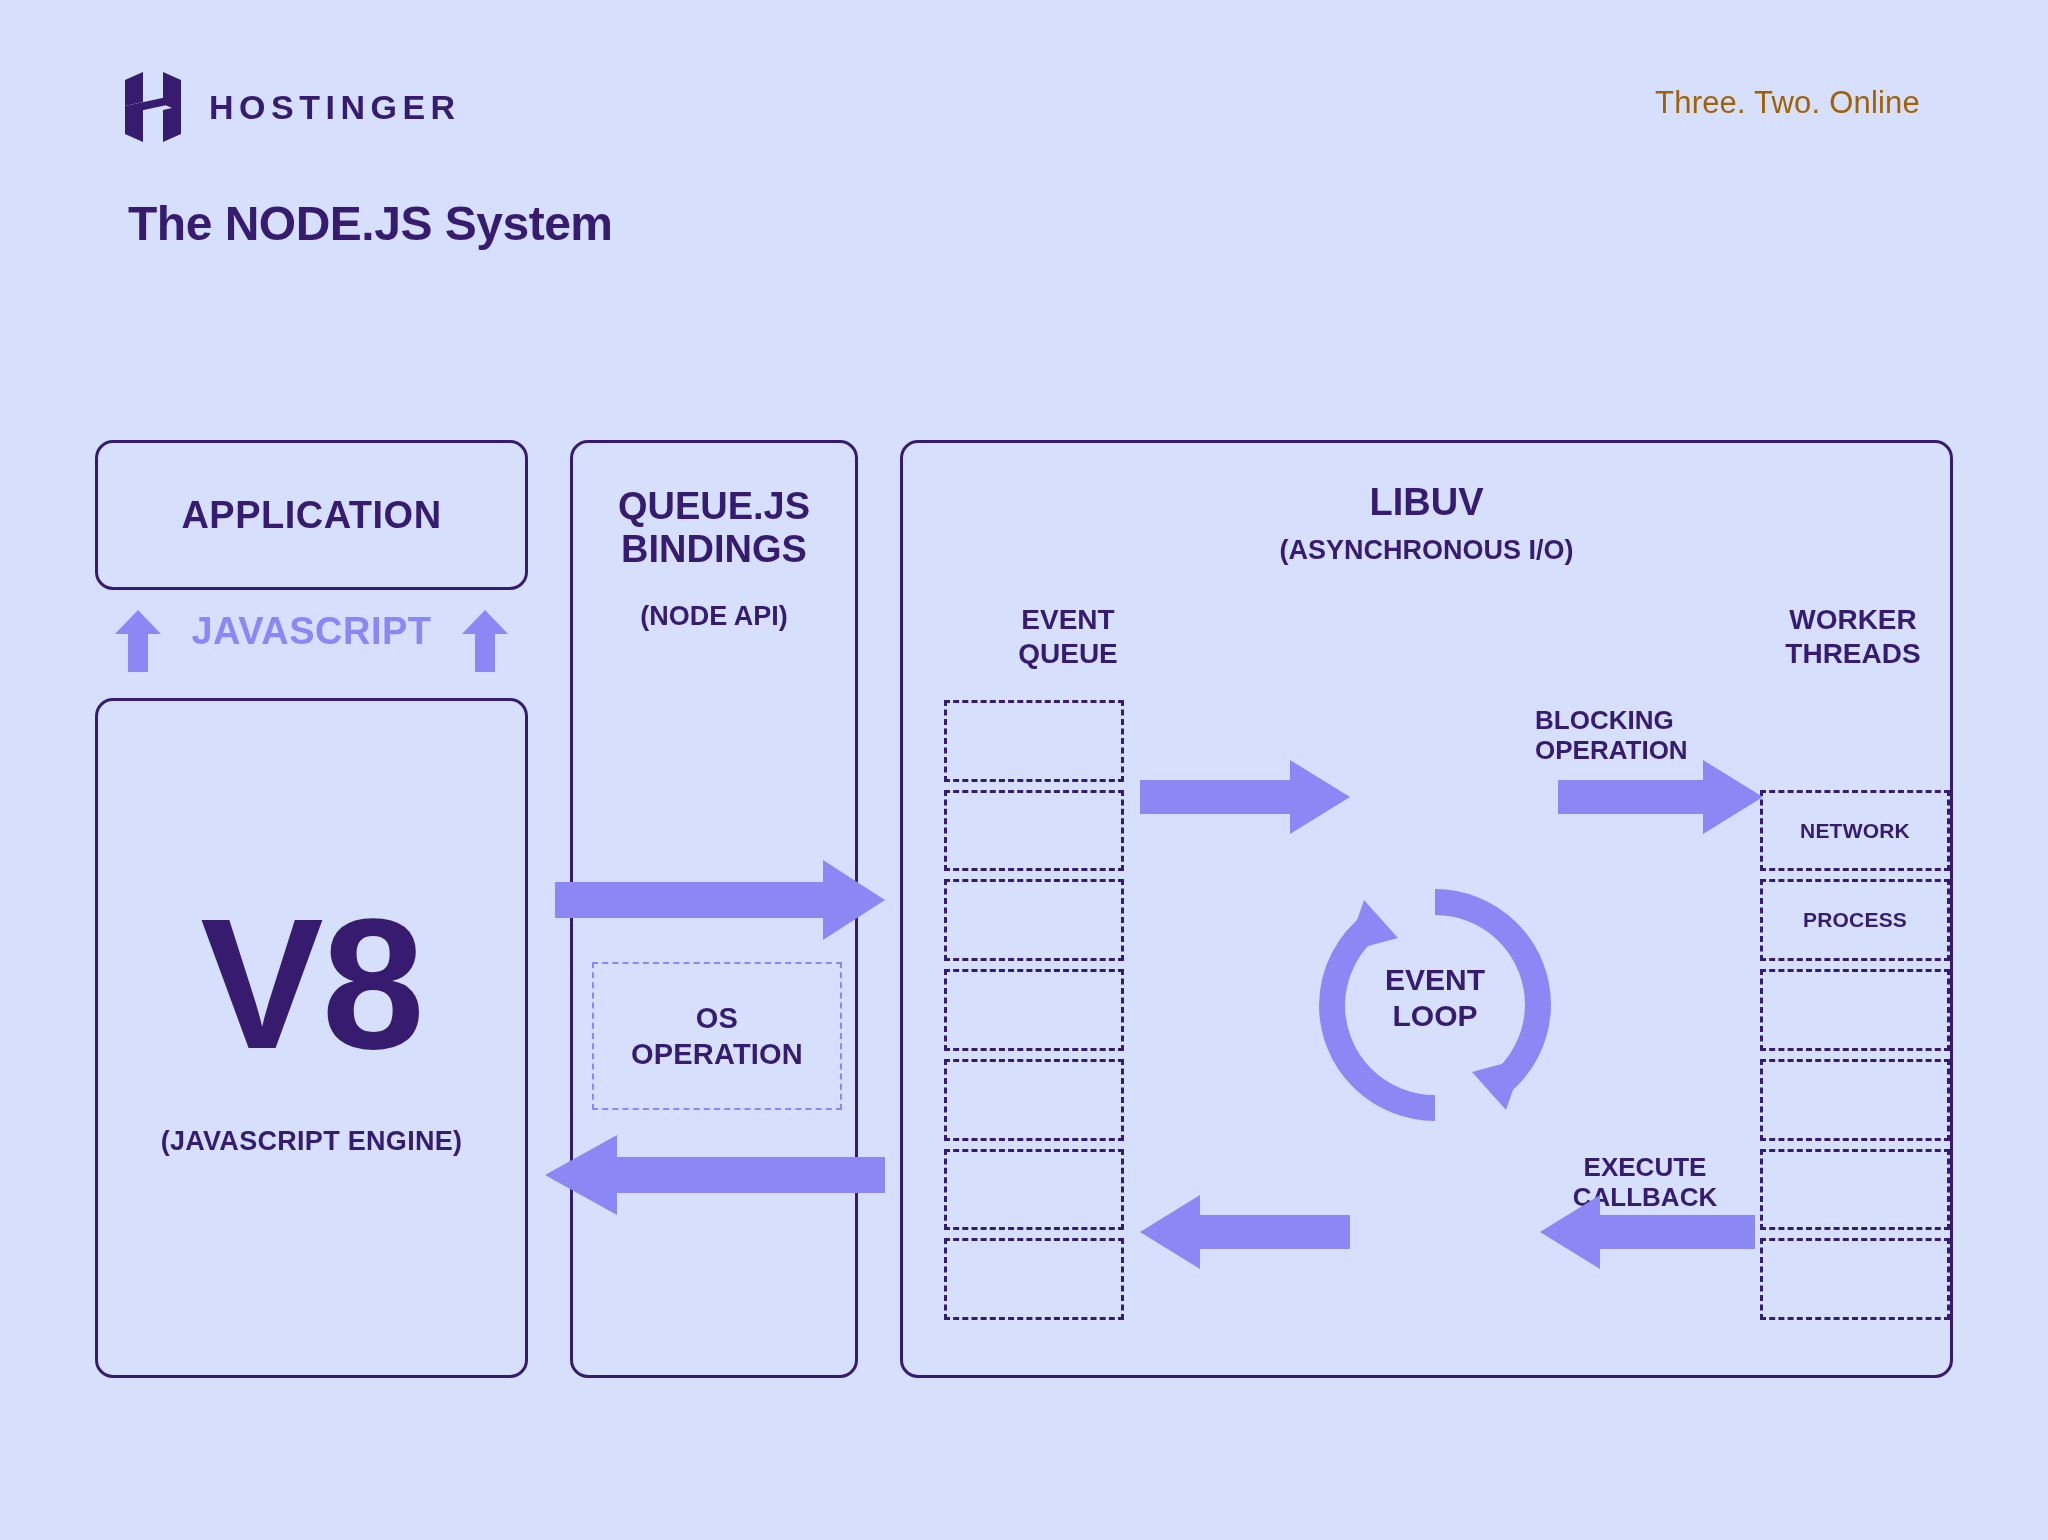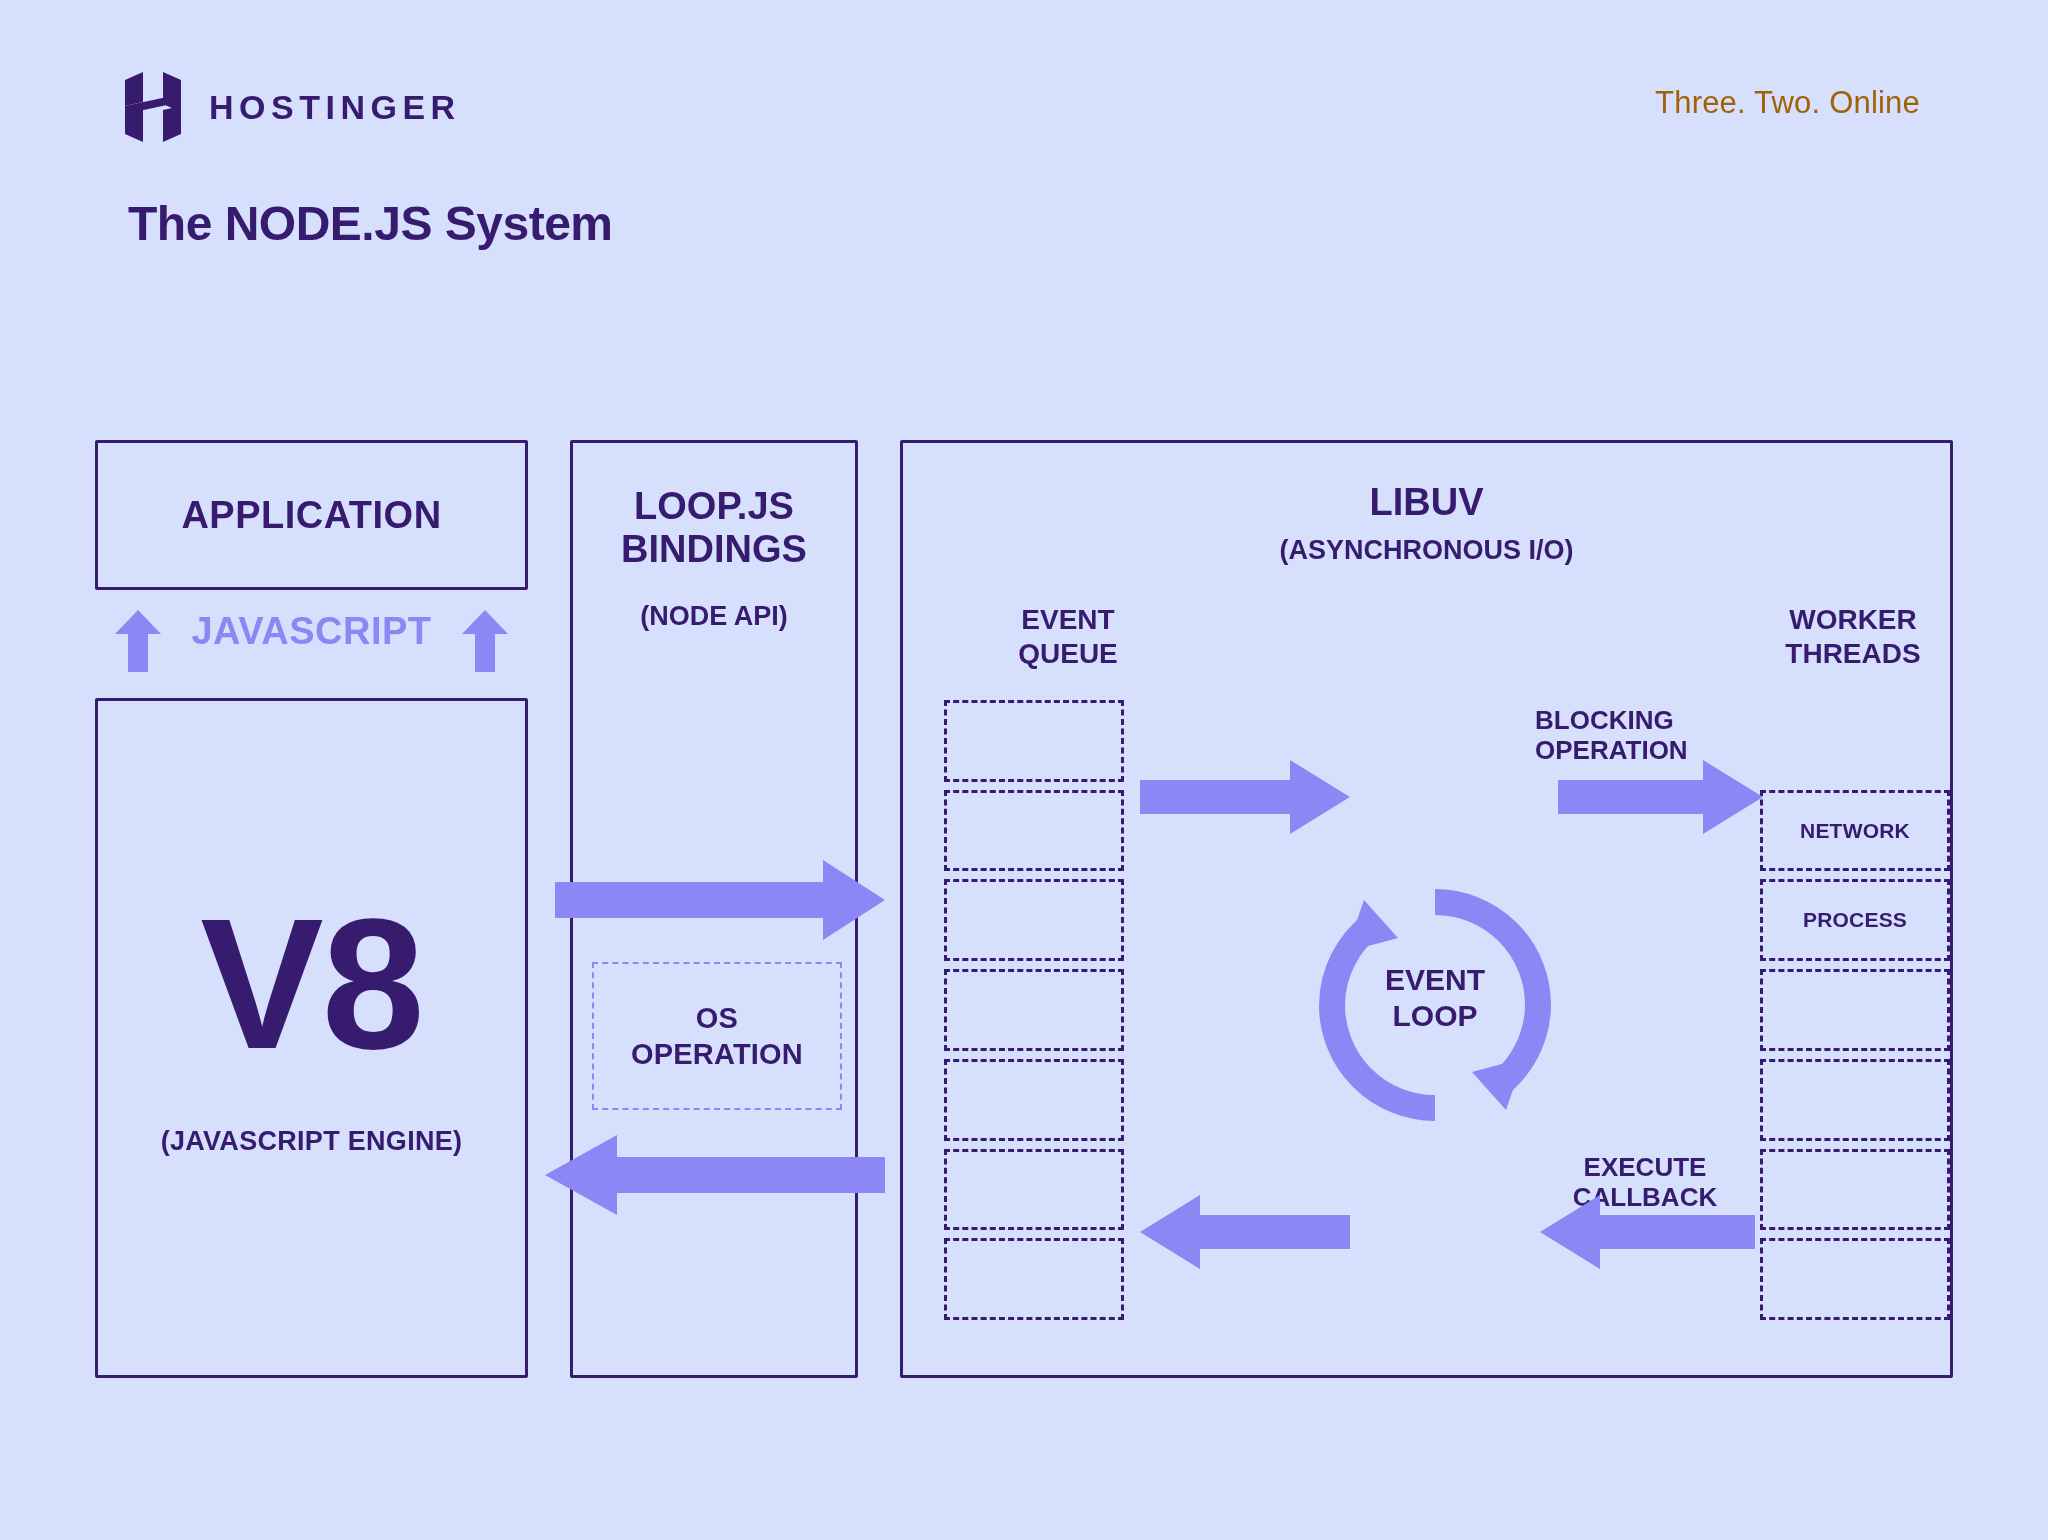--- a/index.html
+++ b/index.html
@@ -27,21 +27,21 @@
   }
   #page-title{
     position:absolute; left:128px; top:196px;
     font-size:48px; font-weight:bold; color:#371b6e; letter-spacing:-0.5px;
   }
 
   
   .solid-box{
     position:absolute;
     border:3.5px solid #371b6e;
-    border-radius:2px;
+    border-radius:18px;
     background:transparent;
   }
   .dashed-cell{
     position:absolute;
     border:3px dashed #371b6e;
     display:flex; align-items:center; justify-content:center;
     font-size:22px; font-weight:bold; letter-spacing:0.2px;
   }
 
   
@@ -132,21 +132,21 @@
   </svg>
 </div>
 
 <div id="v8-box" class="solid-box">
   <div id="v8-text">V8</div>
   <div id="v8-caption">(JAVASCRIPT ENGINE)</div>
 </div>
 
 <div id="bindings-box" class="solid-box">
   <div id="bindings-title">
-    <div>LOOP.JS</div>
+    <div>QUEUE.JS</div>
     <div>BINDINGS</div>
   </div>
   <div id="bindings-sub">(NODE API)</div>
 </div>
 
 <div id="os-operation" class="dashed-cell">
   <div>OS</div>
   <div>OPERATION</div>
 </div>
 

